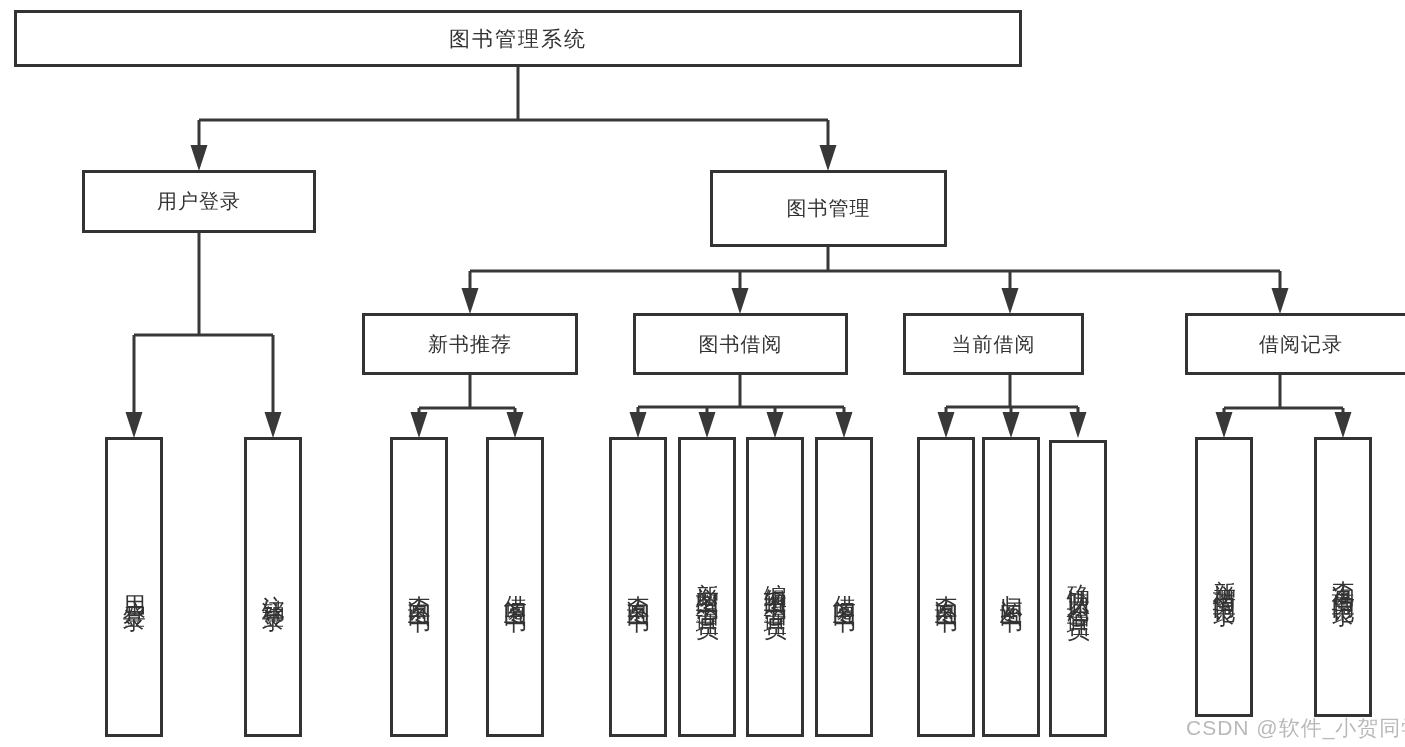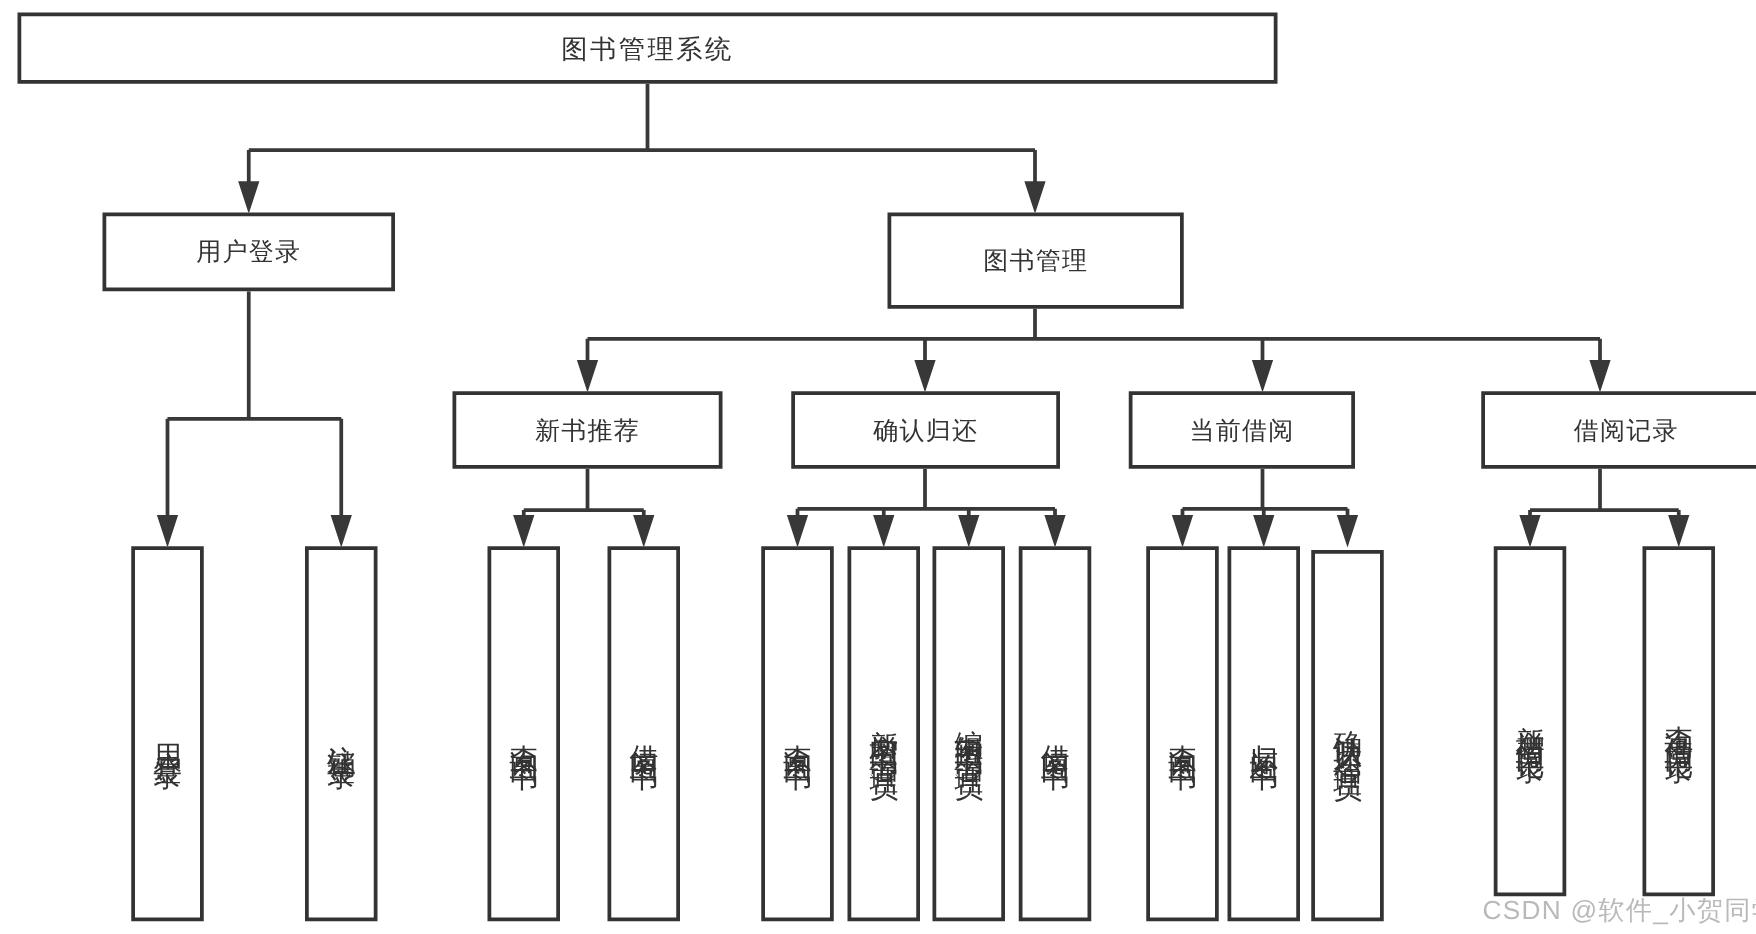--- a/index.html
+++ b/index.html
@@ -120,21 +120,21 @@
     <span>用户登录</span>
   </div>
   <div class="node hnode" style="left:710px; top:170px; width:237px; height:77px;">
     <span>图书管理</span>
   </div>
 
   <div class="node hnode" style="left:362px; top:313px; width:216px; height:62px;">
     <span>新书推荐</span>
   </div>
   <div class="node hnode" style="left:633px; top:313px; width:215px; height:62px;">
-    <span>确认归还</span>
+    <span>图书借阅</span>
   </div>
   <div class="node hnode" style="left:903px; top:313px; width:181px; height:62px;">
     <span>当前借阅</span>
   </div>
   <div class="node hnode" style="left:1173px; top:313px; width:232px; height:62px;margin-left:12px;">
     <span>借阅记录</span>
   </div>
 
   <div class="node vcol" style="left:105px; top:437px; height:300px;">
     <span class="vtext">用户登录</span>

